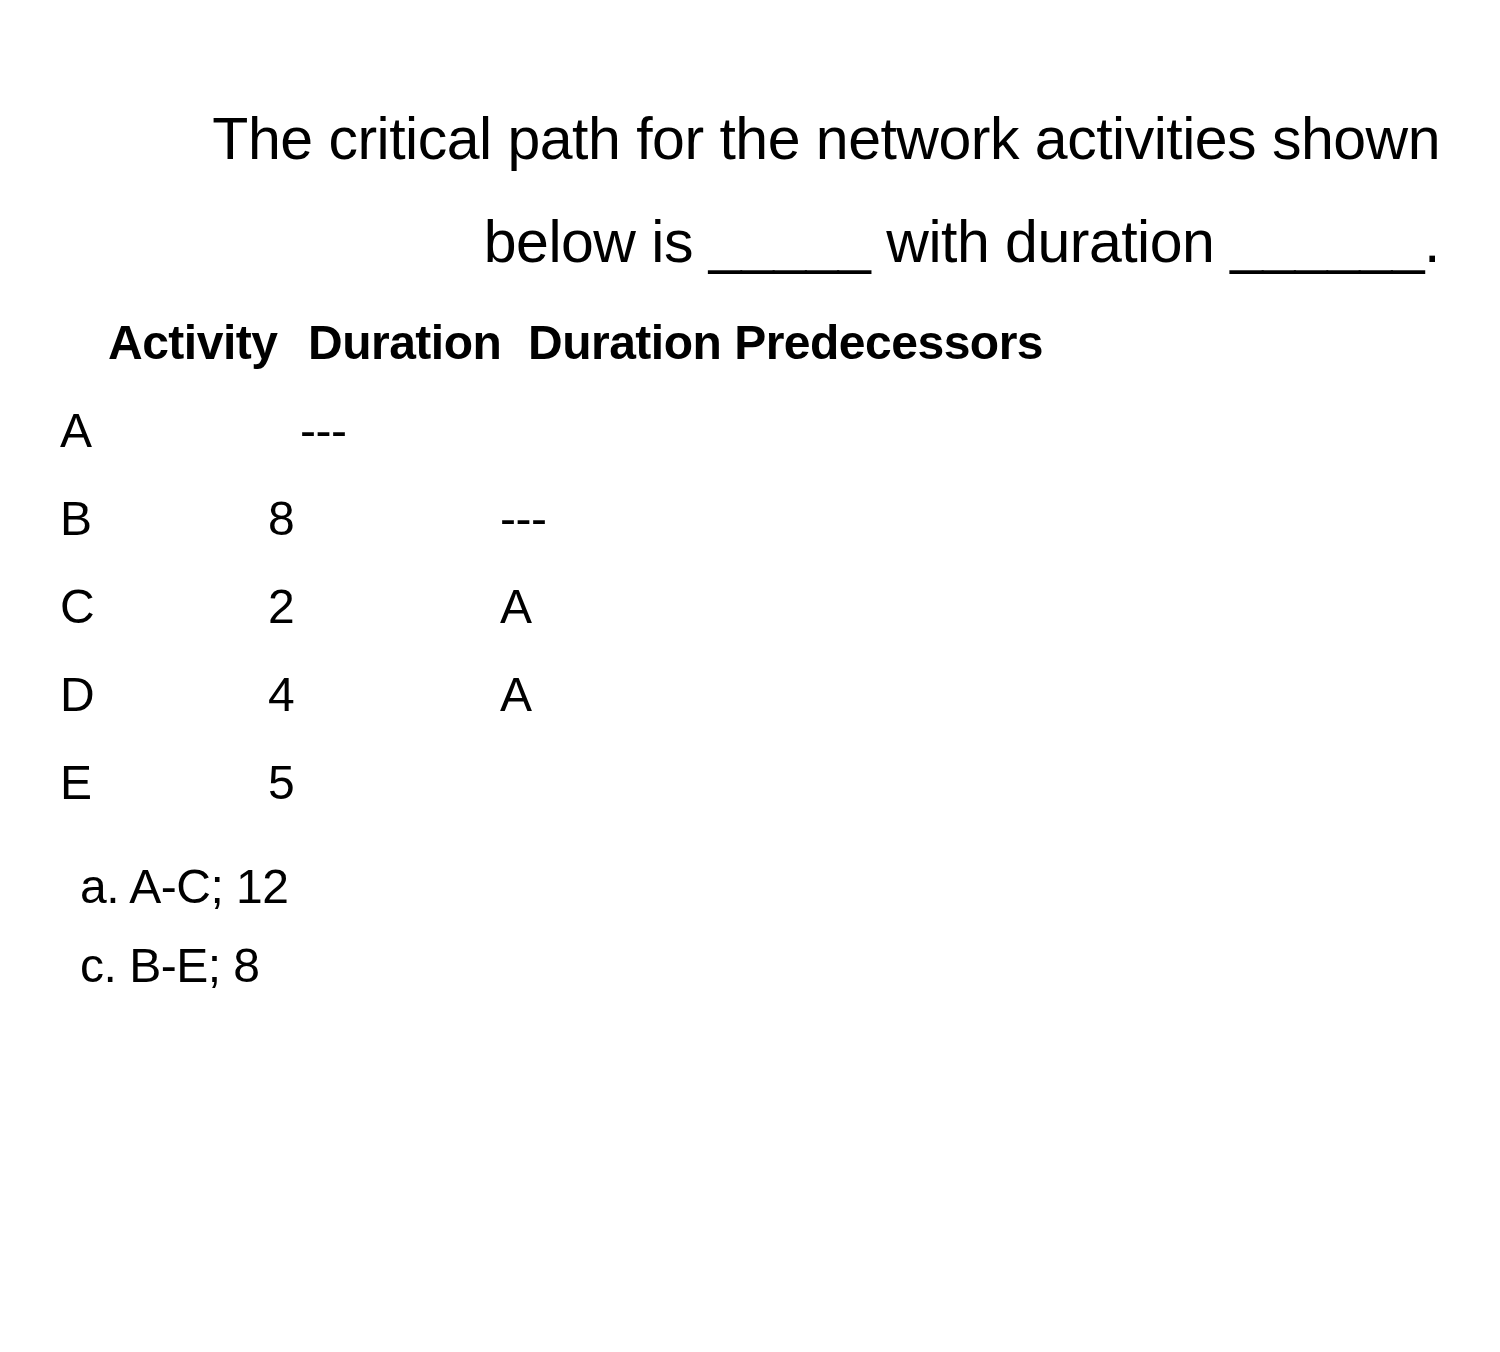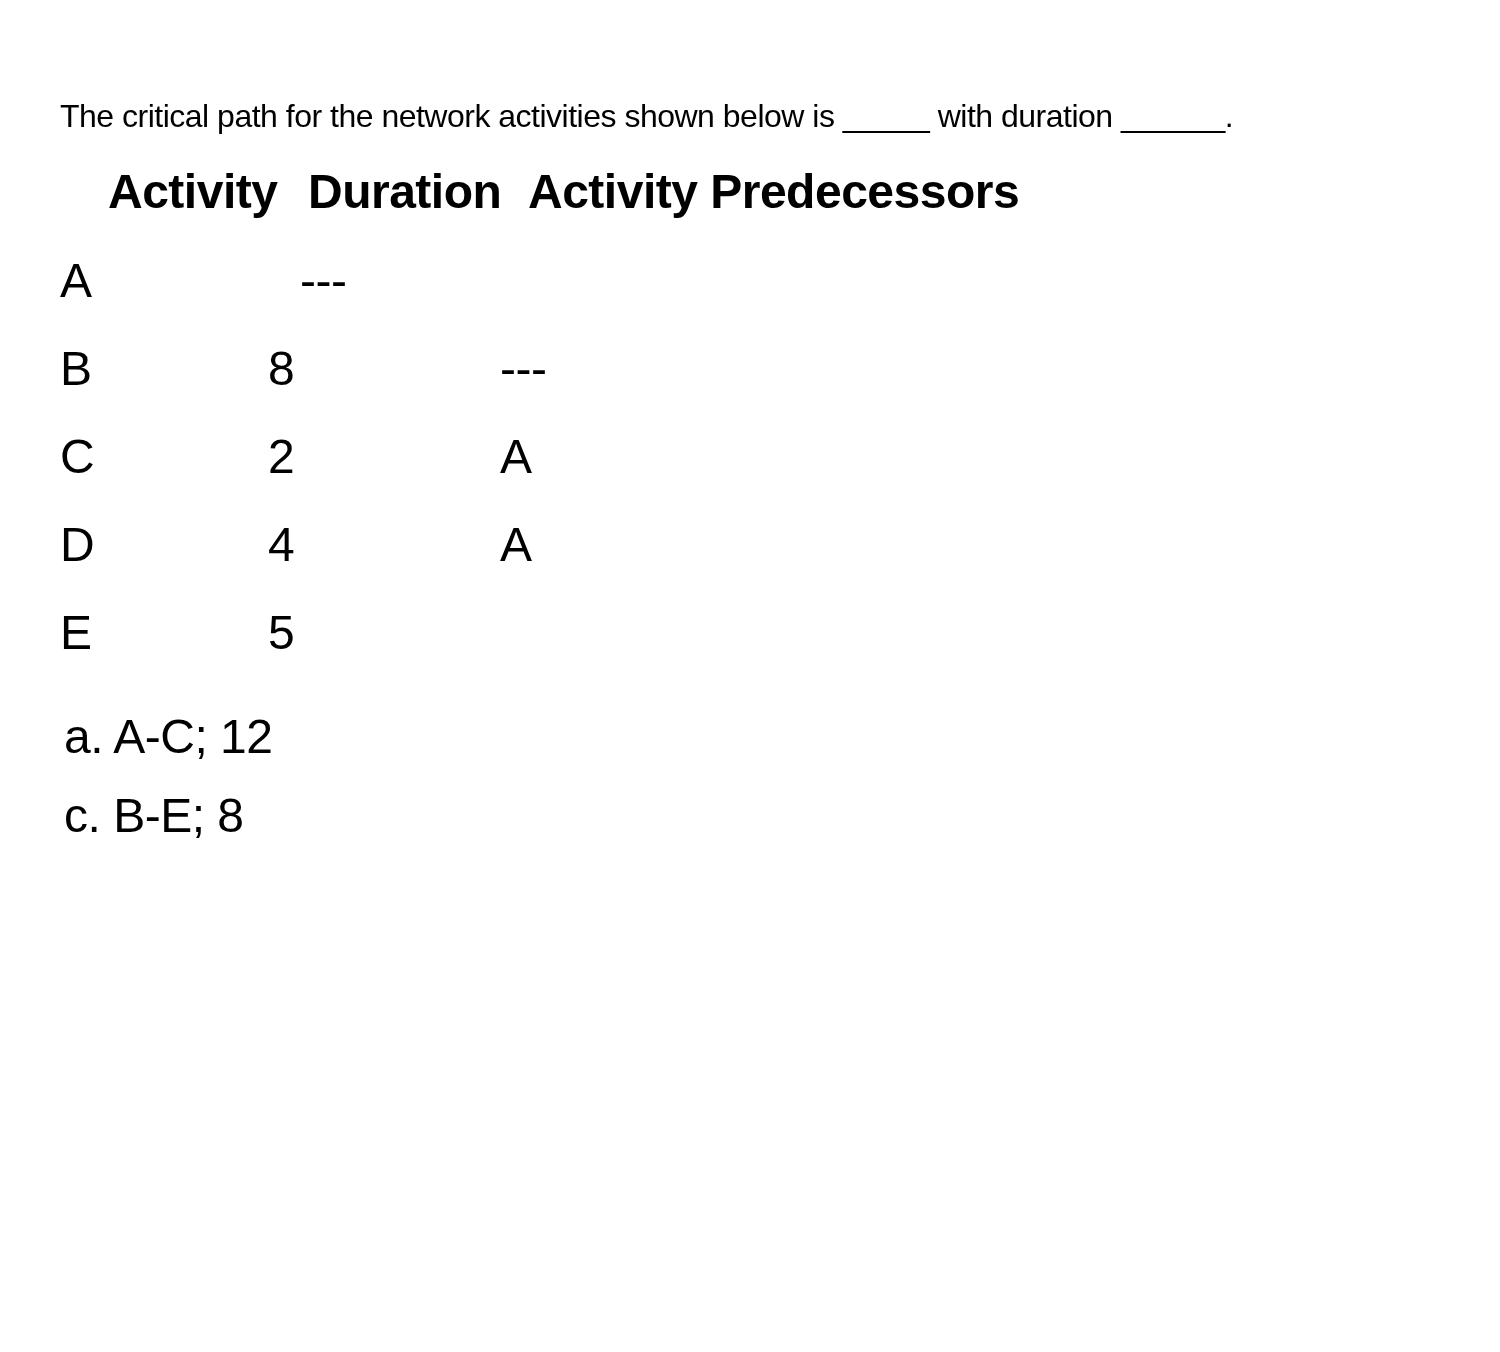--- a/index.html
+++ b/index.html
@@ -9,25 +9,26 @@
     height: 1352px;
     background: #ffffff;
     font-family: Arial, Helvetica, sans-serif;
     color: #000000;
   }
   .page {
     padding: 88px 60px 60px 60px;
     box-sizing: border-box;
   }
   .question {
-    font-size: 32px;
+    font-size: 59px;
     line-height: 1.75;
     font-weight: 400;
     letter-spacing: -0.5px;
     margin-bottom: 10px;
+    text-align: right;
   }
   .table-header {
     font-size: 48px;
     font-weight: 700;
     line-height: 1.6;
     margin-bottom: 26px;
     letter-spacing: -0.5px;
   }
   .table-header .col1 {
     display: inline-block;
@@ -65,31 +66,32 @@
   }
   .options {
     font-size: 48px;
     line-height: 1.65;
     letter-spacing: -0.5px;
     margin-top: 8px;
     padding-left: 4px;
   }
   .option {
     display: block;
+    margin-left: 16px;
   }
 </style>
 </head>
 <body>
 
 <div class="page">
 
   <div class="question">The critical path for the network activities shown below is _____ with duration ______.</div>
 
   <div class="table-header">
-    <span class="col1">Activity</span><span class="col2">Duration</span><span>Activity Predecessors</span>
+    <span class="col1">Activity</span><span class="col2">Duration</span><span>Duration Predecessors</span>
   </div>
 
   <div class="activity-table">
 
     <div class="activity-row">
       <span class="cell-activity">A</span>
       <span class="cell-pred">---</span>
     </div>
 
     <div class="activity-row">

